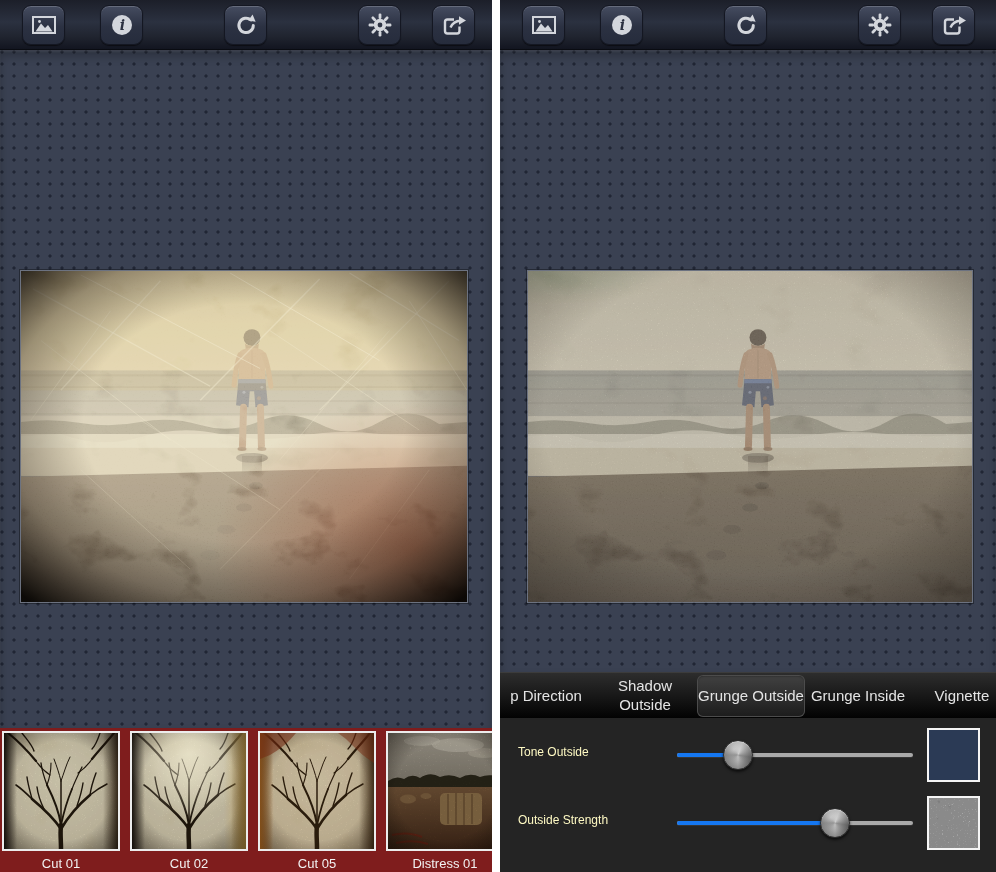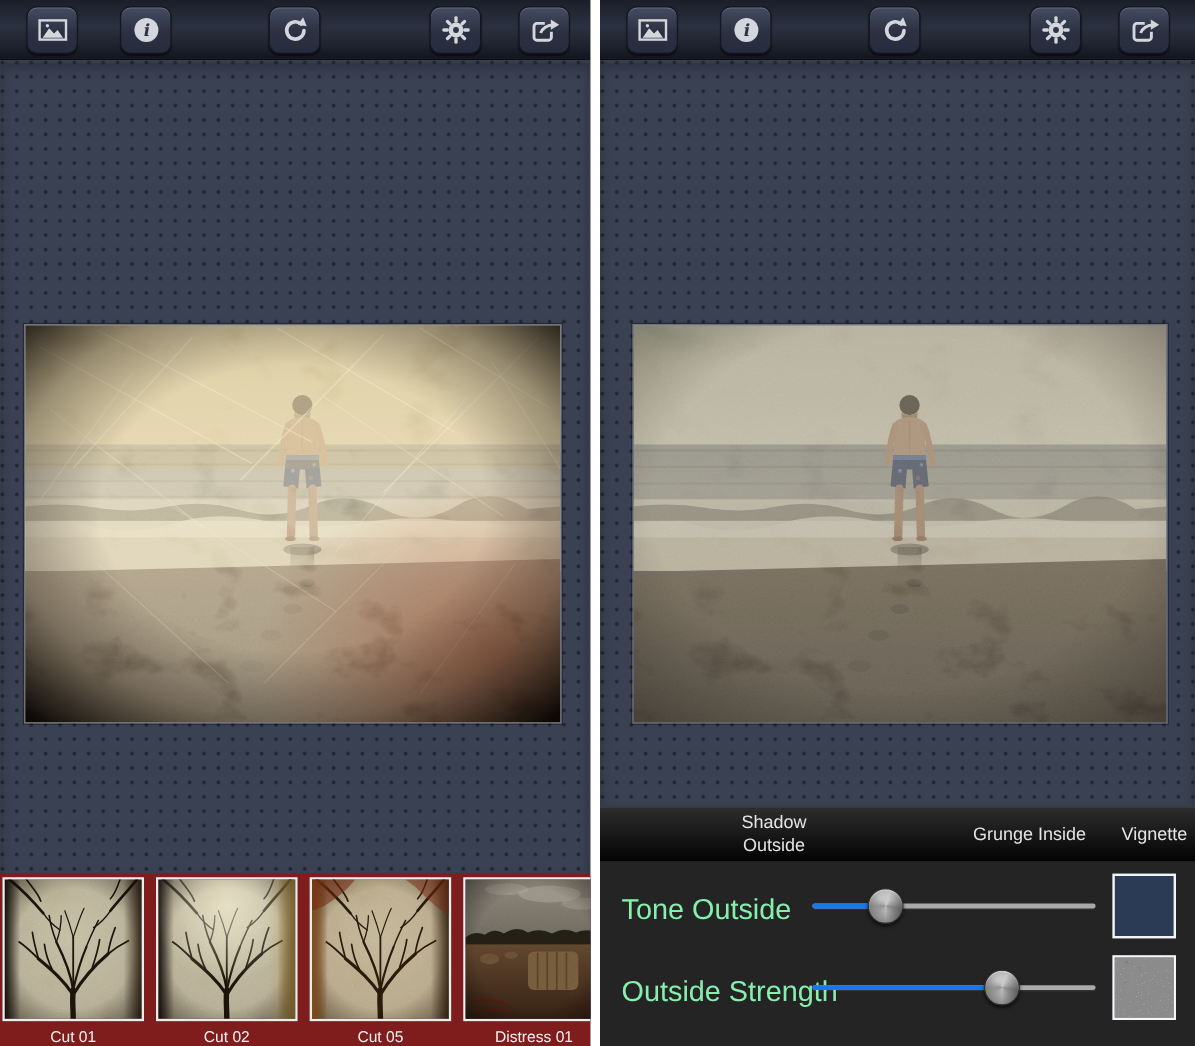--- a/index.html
+++ b/index.html
@@ -72,21 +72,21 @@
     box-shadow:inset 0 0 0 1px #4c4c4c, inset 0 1px 2px rgba(0,0,0,.6);
   }
   .tab-1 { left:0;   width:92px;  white-space:nowrap; }
   .tab-2 { left:95px;  width:100px; }
   .tab-3 { left:197px; width:108px; }
   .tab-4 { left:308px; width:100px; white-space:nowrap; }
   .tab-5 { left:428px; width:68px;  white-space:nowrap; }
 
   
   .controls { position:absolute; left:0; right:0; top:718px; height:154px; background:#242424; }
-  .ctrl-label { position:absolute; left:18px; color:#86efac; font-size:24px; }
+  .ctrl-label { position:absolute; left:18px; color:#fef9c3; font-size:12px; }
   .ctrl-label.row1 { top:27px; }
   .ctrl-label.row2 { top:95px; }
 
   .slider { position:absolute; left:177px; width:236px; height:30px; cursor:pointer; }
   .slider.row1 { top:22px; }
   .slider.row2 { top:90px; }
   .slider .track { position:absolute; top:13px; left:0; right:0; height:4px; border-radius:2px; background:#a9a9a9; box-shadow:0 1px 0 rgba(255,255,255,.08); }
   .slider .fill  { position:absolute; top:13px; left:0; height:4px; border-radius:2px; background:#1577f1; }
   .slider .knob  {
     position:absolute; top:0; width:30px; height:30px; border-radius:50%;
@@ -520,21 +520,23 @@
         <rect x="221" y="186" width="20" height="24" fill="url(#reflG)" opacity="0.8"></rect>
         <use href="#boyG" x="231"></use>
         <rect width="446" height="333" filter="url(#fMottle)" opacity="0.3"></rect>
         <rect width="446" height="333" filter="url(#fGrainD)" opacity="0.14"></rect>
         <rect width="446" height="333" filter="url(#fGrainL)" opacity="0.1"></rect>
         <rect width="446" height="333" fill="url(#vigR)"></rect>
       </svg>
     </div>
 
     <div class="tabbar">
+      <div class="tab tab-1">p Direction</div>
       <div class="tab tab-2">Shadow Outside</div>
+      <div class="tab tab-3 selected">Grunge Outside</div>
       <div class="tab tab-4">Grunge Inside</div>
       <div class="tab tab-5">Vignette</div>
     </div>
 
     <div class="controls">
       <div class="ctrl-label row1">Tone Outside</div>
       <div class="slider row1">
         <div class="track"></div>
         <div class="fill" style="width: 26%;"></div>
         <div class="knob" style="left: calc(26% - 15px);"></div>

